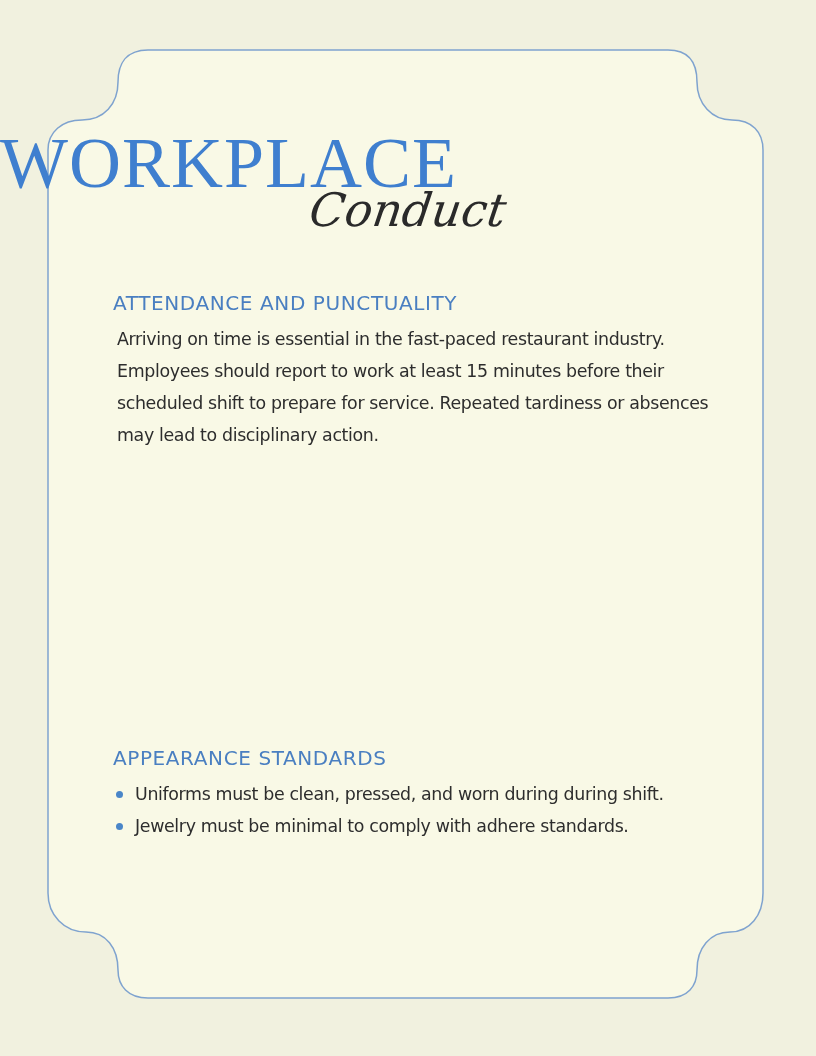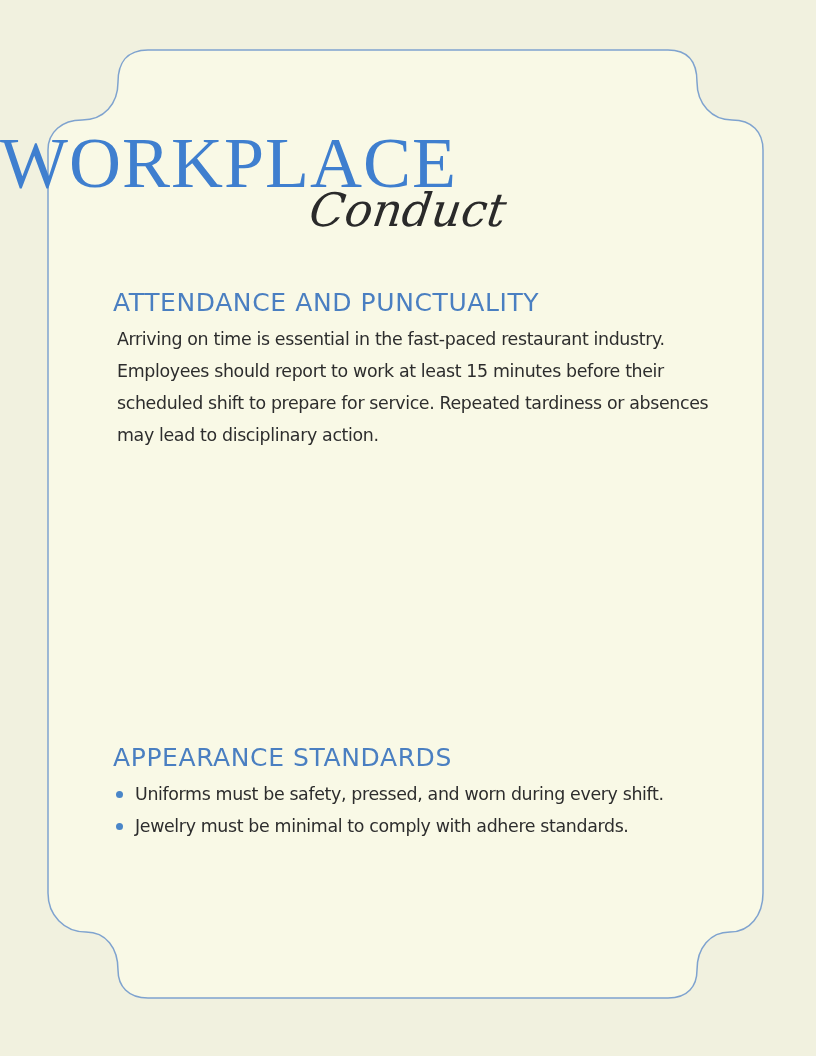--- a/index.html
+++ b/index.html
@@ -2,21 +2,21 @@
 <html><head>
 <meta charset="utf-8">
 <style>
   html, body { margin:0; padding:0; }
   body { width:816px; height:1056px; background:#f1f1df; position:relative; overflow:hidden; font-family:"Liberation Sans", sans-serif; }
   .frame { position:absolute; left:0; top:0; width:816px; height:1056px; }
   .content { position:absolute; left:0; top:0; width:816px; height:1056px; }
   .title-main { position:absolute; left:0; width:816px; top:123px; text-align:left; font-family:"Liberation Serif", serif; font-size:72px; color:#3f7fcf; letter-spacing:1px; line-height:80px; }
   .title-script { position:absolute; left:0; width:816px; top:180px; text-align:center; font-family:"DejaVu Serif", serif; font-style:italic; font-size:46px; color:#2a2a2a; line-height:60px; transform:skewX(-8deg); padding-left:0px; }
   .section { position:absolute; left:113px; width:600px; }
-  .heading { font-family:"DejaVu Sans", sans-serif; font-size:25px; color:#4a7fc1; letter-spacing:0.6px; line-height:28px; margin:0 0 6px 0; font-weight:normal; }
+  .heading { font-family:"DejaVu Sans", sans-serif; font-size:20px; color:#4a7fc1; letter-spacing:0.6px; line-height:28px; margin:0 0 6px 0; font-weight:normal; }
   .para { font-family:"DejaVu Sans", sans-serif; font-size:17.4px; color:#2d2d2d; line-height:32px; margin:4px; letter-spacing:-0.35px; }
   ul.bullets { list-style:none; margin:0; padding:0; }
   ul.bullets li { position:relative; padding-left:22px; font-family:"DejaVu Sans", sans-serif; font-size:17.4px; color:#2d2d2d; line-height:32px; letter-spacing:-0.35px; }
   .dot { position:absolute; left:3px; top:13px; width:7px; height:7px; border-radius:50%; background:#4a86c8; }
 </style>
 </head>
 <body>
 
 <svg class="frame" width="816" height="1056" viewBox="0 0 816 1056" xmlns="http://www.w3.org/2000/svg">
   <path d="M148,50 L668,50 C690,50 697,64 697,82 C697,104 712,120 732,120 C752,120 763,132 763,150 L763,893 C763,915 750,932 730,932 C710,932 697,948 697,970 C697,986 688,998 668,998 L148,998 C128,998 118,986 118,970 C118,948 106,932 86,932 C64,932 48,915 48,893 L48,150 C48,132 62,120 82,120 C104,120 118,104 118,82 C118,64 126,50 148,50 Z" fill="#f9f9e6" stroke="#7fa3cf" stroke-width="1.5"></path>
@@ -30,17 +30,17 @@
     <h2 class="heading">ATTENDANCE AND PUNCTUALITY</h2>
     <p class="para">Arriving on time is essential in the fast-paced restaurant industry. Employees should report to work at least 15 minutes before their scheduled shift to prepare for service. Repeated tardiness or absences may lead to disciplinary action.</p>
   </div>
 
   <div class="section" style="top:494px;">
   </div>
 
   <div class="section" style="top:744px;">
     <h2 class="heading">APPEARANCE STANDARDS</h2>
     <ul class="bullets">
-      <li><span class="dot"></span><span>Uniforms must be safety, pressed, and worn during every shift.</span></li>
+      <li><span class="dot"></span><span>Uniforms must be clean, pressed, and worn during during shift.</span></li>
       <li><span class="dot"></span><span>Jewelry must be minimal to comply with adhere standards.</span></li>
     </ul>
   </div>
 </div>
 
 </body></html>

